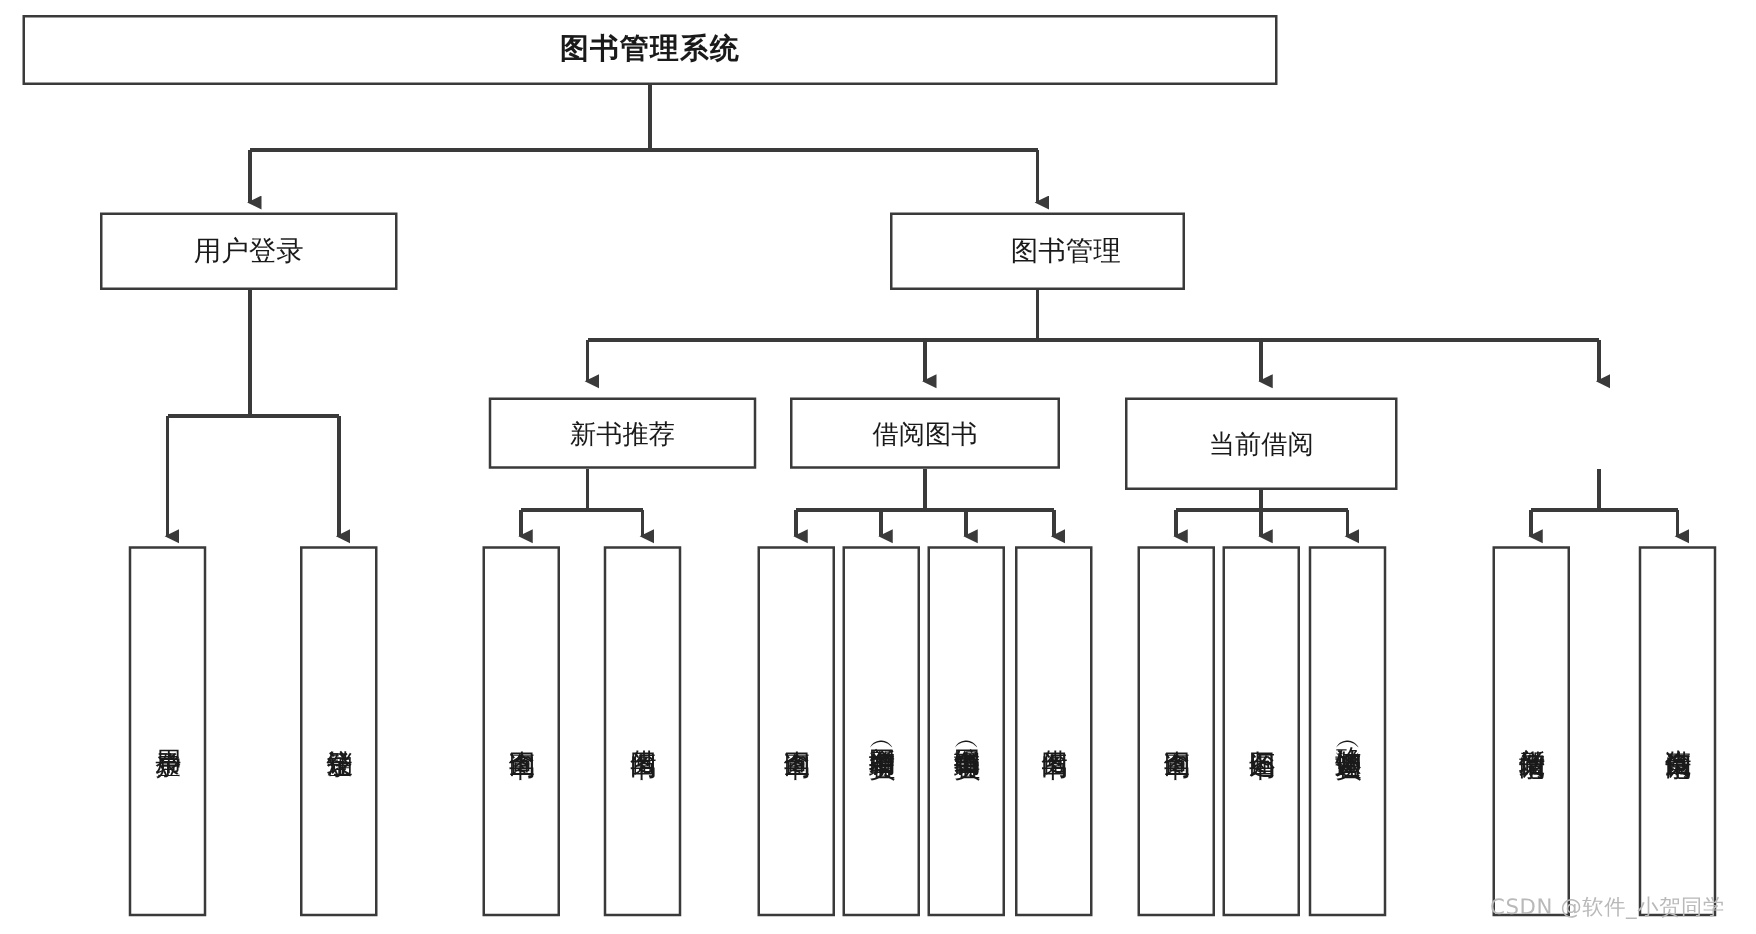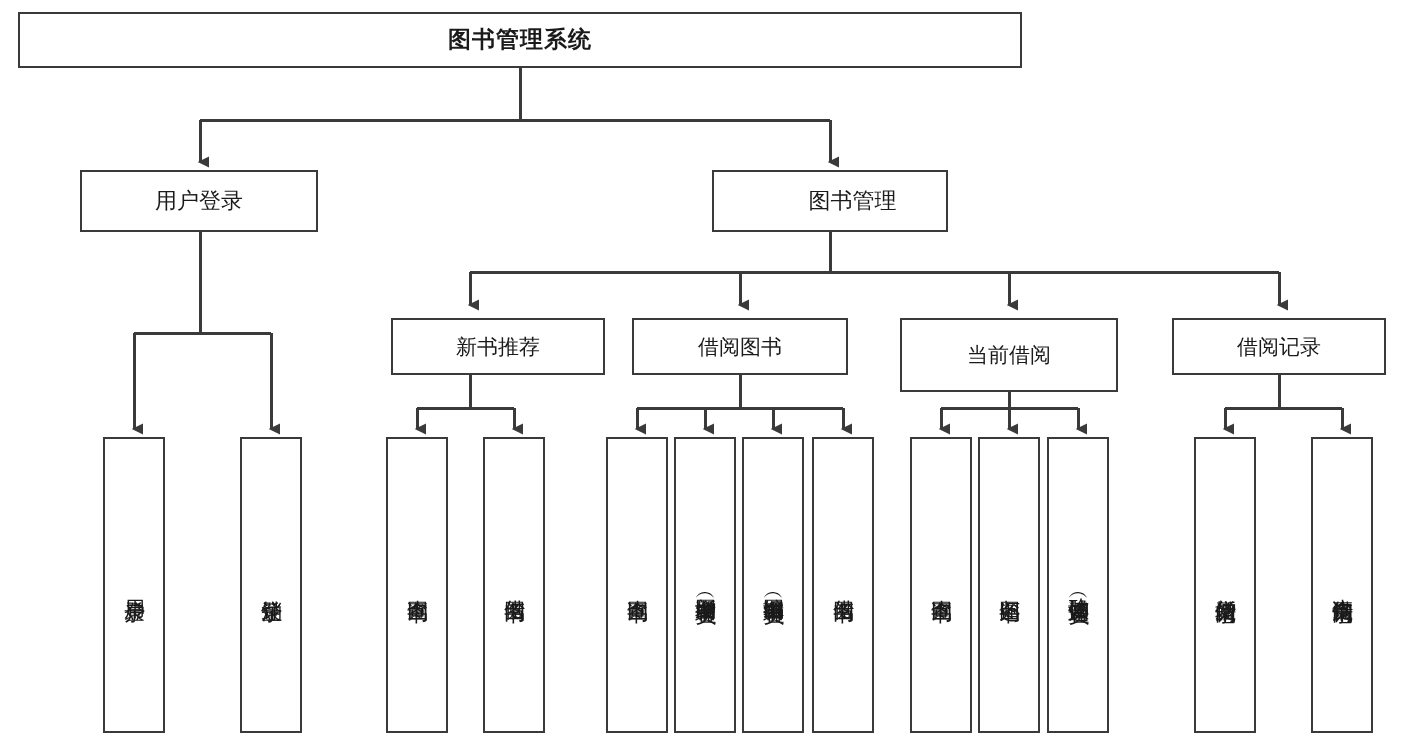--- a/index.html
+++ b/index.html
@@ -137,23 +137,20 @@
 
   <div class="node lvl3" style="left:363px; top:318px; width:214px; height:57px;margin-left:28px;">
     <span>新书推荐</span>
   </div>
   <div class="node lvl3" style="left:632px; top:318px; width:216px; height:57px;">
     <span>借阅图书</span>
   </div>
   <div class="node lvl3" style="left:900px; top:318px; width:218px; height:74px;">
     <span>当前借阅</span>
   </div>
-  <div class="node lvl3" style="left:1172px; top:318px; width:214px; height:57px;">
-    <span>借阅记录</span>
-  </div>
 
   <div class="node leaf" style="left:103px; top:437px; width:62px; height:296px;">
     <span class="vtext">用户登录</span>
   </div>
   <div class="node leaf" style="left:240px; top:437px; width:62px; height:296px;">
     <span class="vtext">注销登录</span>
   </div>
 
   <div class="node leaf" style="left:386px; top:437px; width:62px; height:296px;">
     <span class="vtext">查询图书</span>
@@ -185,14 +182,15 @@
     <span class="vtext">确认归还（管理员）</span>
   </div>
 
   <div class="node leaf" style="left:1194px; top:437px; width:62px; height:296px;">
     <span class="vtext">新增借阅记录</span>
   </div>
   <div class="node leaf" style="left:1311px; top:437px; width:62px; height:296px;">
     <span class="vtext">查询借阅记录</span>
   </div>
 
+  <div class="watermark" style="left:1192px; top:714px;">CSDN @软件_小贺同学</div>
 
 </div>
 
 </body></html>

